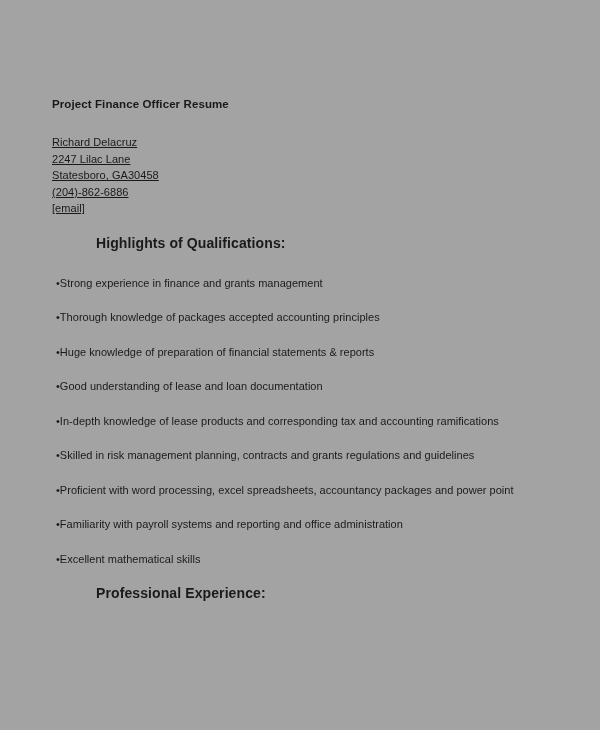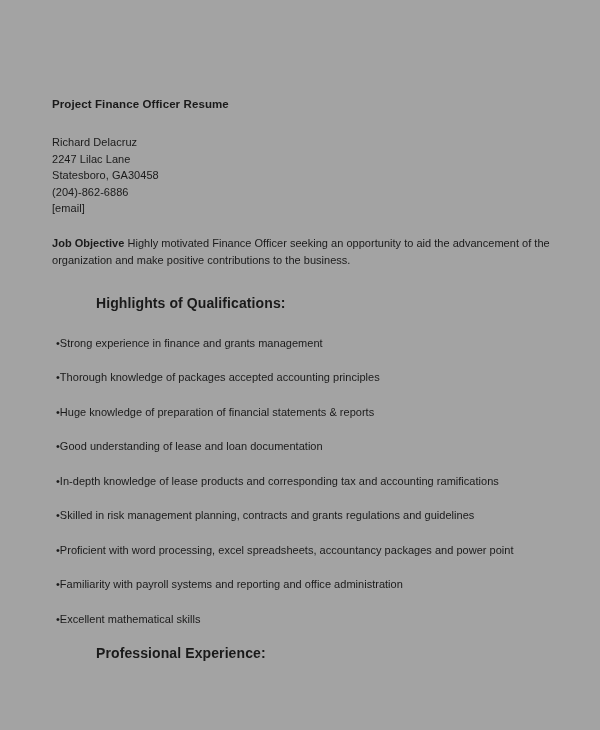--- a/index.html
+++ b/index.html
@@ -35,20 +35,21 @@
     letter-spacing: 0.1px;
   }
   .contact-block {
     margin: 0 0 18px 0;
   }
   .contact-line {
     font-size: 11px;
     line-height: 16.5px;
     margin: 0;
     letter-spacing: 0.05px;
+    text-decoration: underline;
   }
   .objective {
     font-size: 11px;
     line-height: 17px;
     margin: 0 0 26px 0;
     max-width: 500px;
     letter-spacing: 0.02px;
   }
   .objective .lbl {
     font-weight: bold;
@@ -85,21 +86,20 @@
     <h1 class="doc-title">Project Finance Officer Resume</h1>
 
     <div class="contact-block">
       <p class="contact-line">Richard Delacruz</p>
       <p class="contact-line">2247 Lilac Lane</p>
       <p class="contact-line">Statesboro, GA30458</p>
       <p class="contact-line">(204)-862-6886</p>
       <p class="contact-line">[email]</p>
     </div>
 
-    <p class="objective"><span class="lbl">Job Objective</span> <span>Highly motivated Finance Officer seeking an opportunity to aid the advancement of the organization and make positive contributions to the business.</span></p>
 
     <h2 class="section-heading">Highlights of Qualifications:</h2>
 
     <ul class="bullet-list">
       <li class="bullet-item">•Strong experience in finance and grants management</li>
       <li class="bullet-item">•Thorough knowledge of packages accepted accounting principles</li>
       <li class="bullet-item">•Huge knowledge of preparation of financial statements &amp; reports</li>
       <li class="bullet-item">•Good understanding of lease and loan documentation</li>
       <li class="bullet-item">•In-depth knowledge of lease products and corresponding tax and accounting ramifications</li>
       <li class="bullet-item">•Skilled in risk management planning, contracts and grants regulations and guidelines</li>

